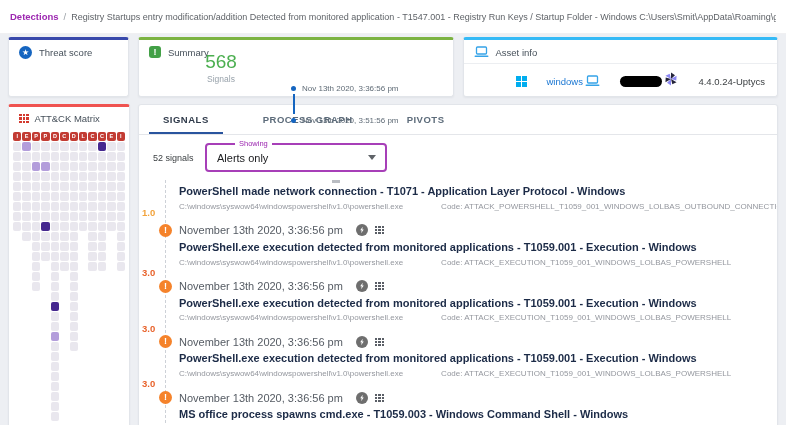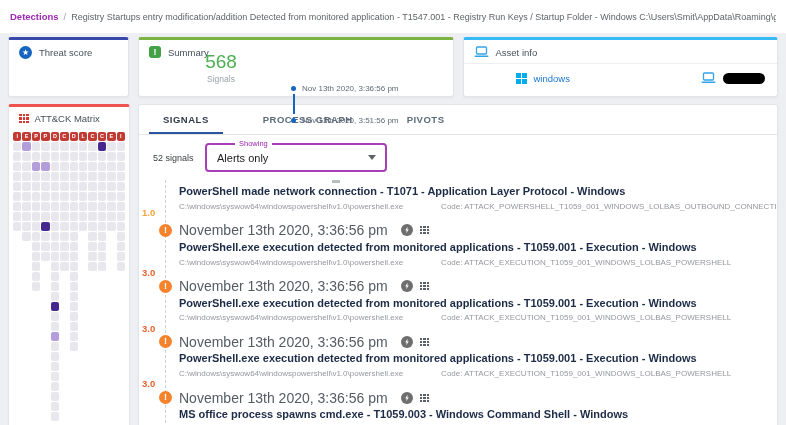--- a/index.html
+++ b/index.html
@@ -28,21 +28,21 @@
   .summary-count .num{color:#4caf50;font-size:19px;}
   .summary-count .lbl{color:#98a2ab;font-size:8.5px;margin-top:1px;}
   .sum-timeline{position:absolute;left:152px;top:8px;margin-top:34px;}
   .tl-row{display:flex;align-items:center;gap:6px;height:12px;}
   .tl-dot{width:5px;height:5px;border-radius:50%;background:#1565c0;}
   .tl-line{width:2px;height:20px;background:#1565c0;margin-left:1.5px;}
   .tl-text{font-size:8px;color:#5f6b76;white-space:nowrap;}
   .card-asset{flex:1;border-top-color:#35baf6;}
   .card-asset .card-head{border-bottom:1px solid #eceef1;padding-bottom:5px;}
   .asset-row{display:flex;align-items:center;justify-content:space-between;padding:8px 12px 0 52px;}
-  .asset-group{display:flex;align-items:center;gap:7px;}
+  .asset-group{display:flex;align-items:center;gap:20px;}
   .asset-os-label{color:#1976d2;font-size:9.5px;}
   .asset-redacted{width:42px;height:11px;background:#000;border-radius:6px;}
   .asset-agent{color:#3c4043;font-size:9.5px;}
   .winlogo{display:grid;grid-template-columns:5px 5px;grid-template-rows:5px 5px;gap:1px;}
   .winlogo span{background:#00adef;}
 
   
   .mainrow{display:flex;gap:8px;margin:7px 8px 0 8px;height:330px;}
   .panel{background:#fff;border:1px solid #e2e5ea;border-radius:3px;box-shadow:0 1px 2px rgba(40,50,60,.06);box-sizing:border-box;}
   .panel-matrix{width:122px;border-top:3px solid #ef5350;padding:6px 4px 12px 4px;}
@@ -68,21 +68,21 @@
   .dd-label{position:absolute;top:-6px;left:28px;background:#fff;padding:0 4px;font-size:7.5px;color:#9c27b0;}
   .dd-value{font-size:11px;color:#202124;}
   .dd-caret{position:absolute;right:9px;top:10px;width:0;height:0;border-left:4px solid transparent;border-right:4px solid transparent;border-top:5px solid #5f6368;}
 
   
   .siglist{position:relative;flex:1;margin-top:4px;overflow:hidden;}
   .sigline{position:absolute;left:26px;top:0;bottom:0;border-left:1px dashed #cdd1d7;}
   .signal-item{position:relative;padding:0 10px 9px 40px;}
   .signal-meta{display:flex;align-items:center;gap:7px;height:17px;margin-bottom:2px;}
   .warn-icon{position:absolute;left:20px;width:13px;height:13px;border-radius:50%;background:#f5832b;color:#fff;font-size:9px;font-weight:bold;display:flex;align-items:center;justify-content:center;line-height:1;}
-  .signal-time{font-size:14px;color:#555b63;margin-right:6px;}
+  .signal-time{font-size:11px;color:#555b63;margin-right:6px;}
   .bolt-icon{width:12px;height:12px;border-radius:50%;background:#6e6e6e;display:flex;align-items:center;justify-content:center;}
   .grid-icon{display:grid;grid-template-columns:repeat(3,2.5px);grid-template-rows:repeat(3,2px);gap:1px;}
   .grid-icon span{background:#5a5e66;}
   .signal-title{font-size:11px;font-weight:bold;color:#1c2b47;line-height:1.25;}
   .signal-detail{font-size:8px;color:#94979e;max-width:565px;margin-top:2px;line-height:1.5;}
   .signal-path{margin-right:38px;}
   .signal-code{white-space:nowrap;}
   .signal-score{position:absolute;left:3px;font-size:9.5px;font-weight:bold;margin-top:9px;}
   .signal-score.amber{color:#f2a33c;}
   .signal-score.red{color:#e8632c;}
@@ -158,20 +158,35 @@
         </div>
         <div class="asset-group">
           <span class="icon-laptop">
             <svg width="15" height="12" viewBox="0 0 15 12">
                 <rect x="2.5" y="1" width="10" height="7" rx="1" fill="none" stroke="#35a3e8" stroke-width="1.3"></rect>
                 <rect x="0.5" y="9.5" width="14" height="1.6" rx="0.8" fill="#35a3e8"></rect>
               </svg>
           </span>
           <span class="asset-redacted"></span>
         </div>
+        <div class="asset-group">
+          <span>
+            <svg width="14" height="14" viewBox="0 0 14 14">
+              <g>
+                <path d="M7 7 L7 0.6 L11 3.2 Z" fill="#23233a"></path>
+                <path d="M7 7 L7 0.6 L11 3.2 Z" fill="#8b87f2" transform="rotate(60 7 7)"></path>
+                <path d="M7 7 L7 0.6 L11 3.2 Z" fill="#23233a" transform="rotate(120 7 7)"></path>
+                <path d="M7 7 L7 0.6 L11 3.2 Z" fill="#8b87f2" transform="rotate(180 7 7)"></path>
+                <path d="M7 7 L7 0.6 L11 3.2 Z" fill="#23233a" transform="rotate(240 7 7)"></path>
+                <path d="M7 7 L7 0.6 L11 3.2 Z" fill="#8b87f2" transform="rotate(300 7 7)"></path>
+              </g>
+            </svg>
+          </span>
+          <span class="asset-agent">4.4.0.24-Uptycs</span>
+        </div>
       </div>
     </div>
   </div>
 
   <div class="mainrow">
 
     <div class="panel panel-matrix">
       <div class="matrix-head">
         <span class="redgrid">
             <span></span>

